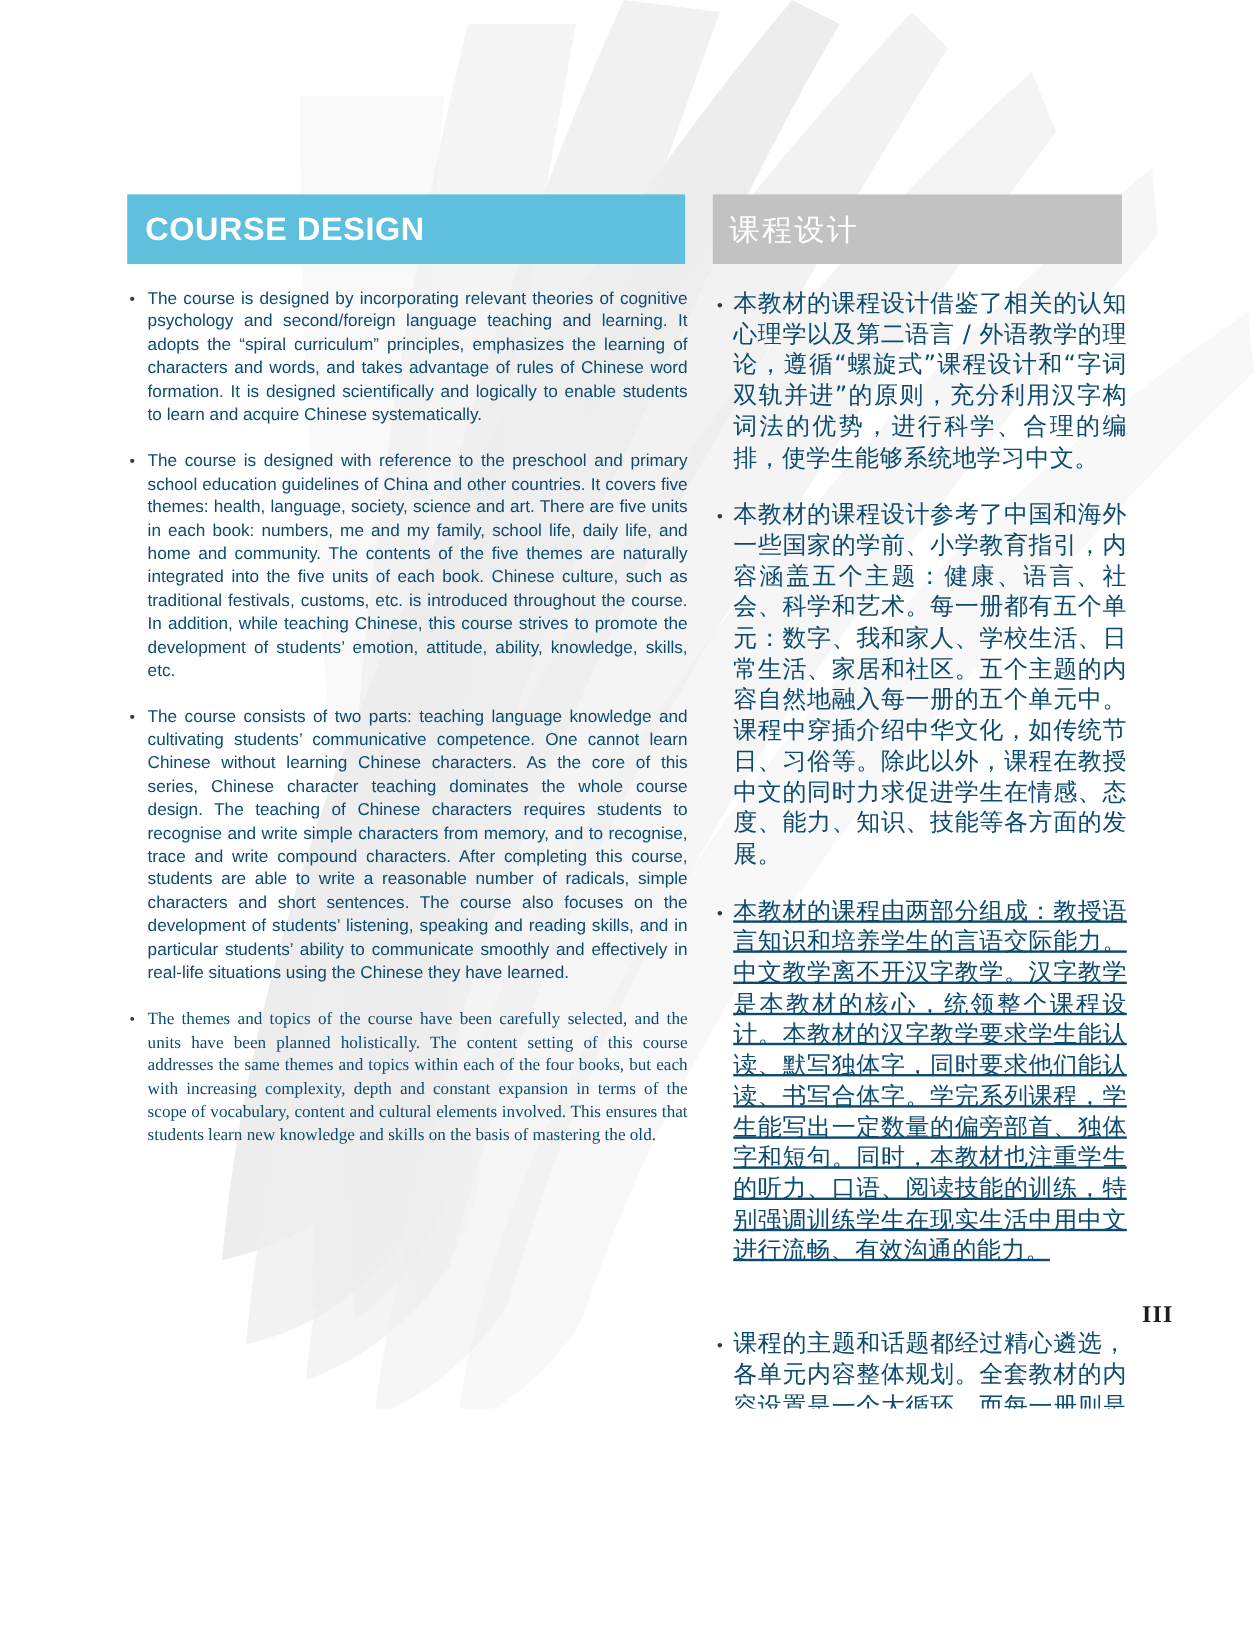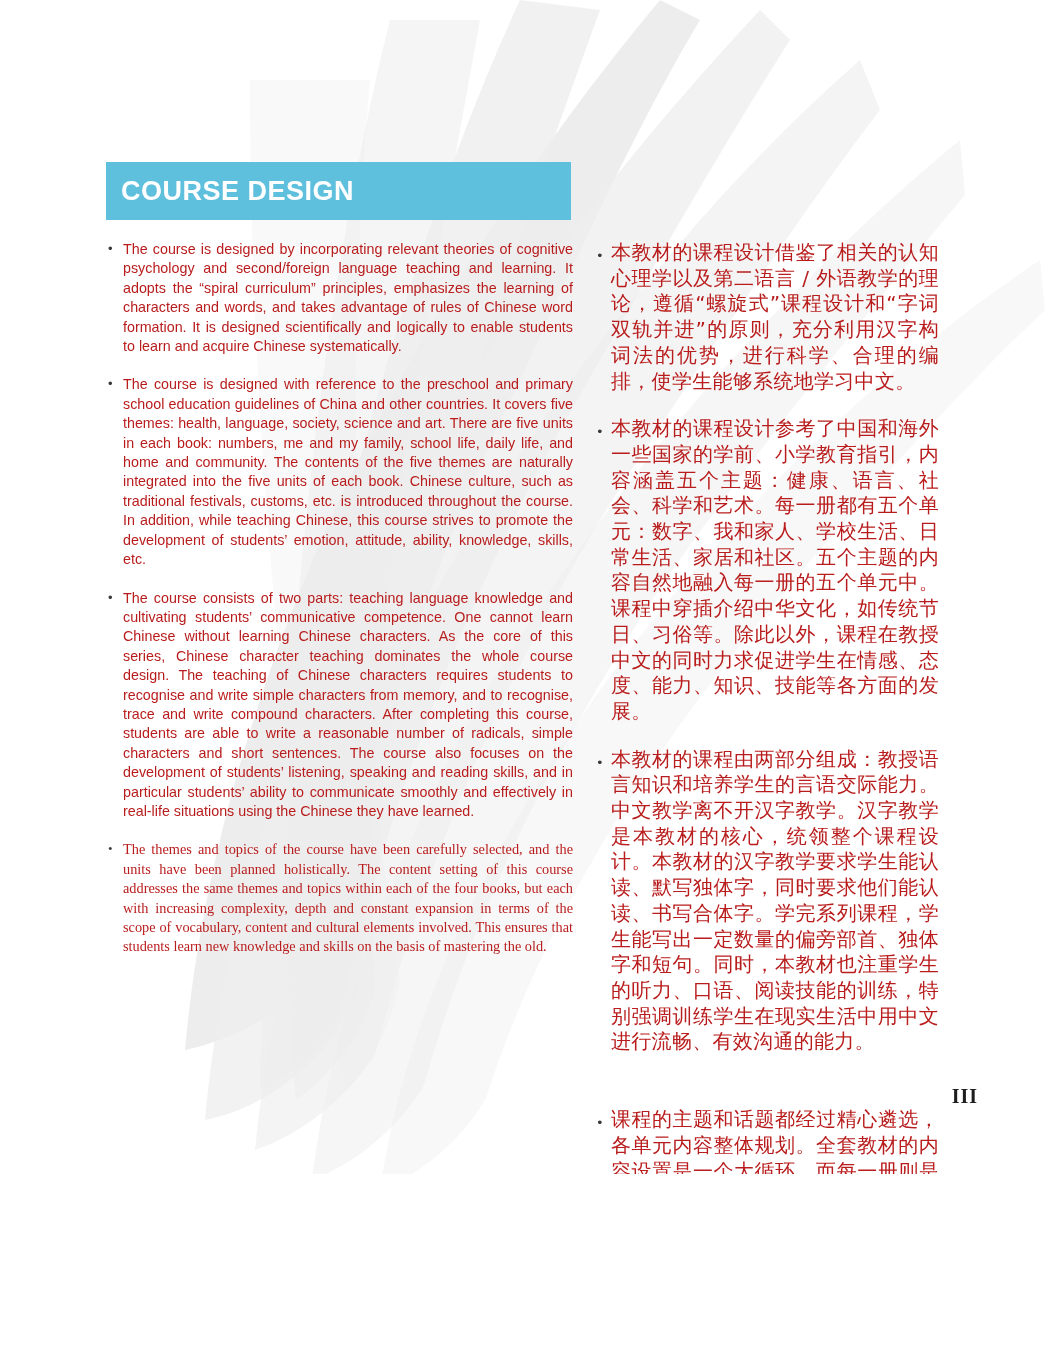--- a/index.html
+++ b/index.html
@@ -86,21 +86,21 @@
   }
 
   ul.bullets {
     list-style: none;
     margin: 0;
     padding: 0;
   }
   ul.bullets li {
     position: relative;
     padding-left: 17px;
-    color: #b91c1c;
+    color: #0c4a6e;
   }
   ul.bullets li::before {
     content: "\2022";
     position: absolute;
     left: 2px;
     top: -1px;
     font-size: 13px;
     color: #3a3a3a;
   }
 
@@ -120,21 +120,21 @@
     margin-bottom: 22px;
     letter-spacing: 0.3px;
     font-family: "DejaVu Sans", sans-serif;
   }
   .col-zh ul.bullets li::before {
     top: 3px;
   }
   .col-zh ul.bullets li:last-child { margin-bottom: 0; }
 
   
-  .col-zh ul.bullets li.gap-large { margin-bottom: 52px; }
+  .col-zh ul.bullets li.gap-large { margin-bottom: 52px; text-decoration: underline; }
   .col-en ul.bullets li.gap-small { margin-bottom: 17px; font-family: Liberation Serif, serif; }
 
   
   .page-number {
     position: absolute;
     right: 72px;
     bottom: 66px;
     font-size: 20px;
     font-weight: bold;
     color: #1d1d1d;
@@ -158,20 +158,23 @@
       <path d="M390 20 C 350 180, 318 380, 300 580 C 284 770, 282 950, 296 1100 C 330 1076, 358 1040, 374 995 C 368 800, 382 600, 414 400 C 436 260, 462 120, 480 20 Z" opacity="0.55"></path>
       <path d="M1040 260 C 860 380, 670 570, 540 780 C 455 920, 400 1050, 380 1190 C 424 1172, 462 1140, 486 1098 C 540 930, 640 765, 765 615 C 860 500, 960 390, 1045 310 Z" opacity="0.4"></path>
       <path d="M250 80 C 250 240, 258 430, 276 620 C 294 800, 318 960, 346 1090 C 372 1062, 392 1024, 400 980 C 372 800, 356 610, 356 420 C 356 290, 362 170, 370 80 Z" opacity="0.35"></path>
     </g>
   </svg>
 
   <div class="header-row">
     <div class="hdr-block hdr-en">
       <span class="hdr-en-text">COURSE DESIGN</span>
     </div>
+    <div class="hdr-block hdr-zh">
+      <span class="hdr-zh-text">课程设计</span>
+    </div>
   </div>
 
   <div class="col col-en">
     <ul class="bullets">
       <li>The course is designed by incorporating relevant theories of cognitive psychology and second/foreign language teaching and learning. It adopts the “spiral curriculum” principles, emphasizes the learning of characters and words, and takes advantage of rules of Chinese word formation. It is designed scientifically and logically to enable students to learn and acquire Chinese systematically.</li>
       <li>The course is designed with reference to the preschool and primary school education guidelines of China and other countries. It covers five themes: health, language, society, science and art. There are five units in each book: numbers, me and my family, school life, daily life, and home and community. The contents of the five themes are naturally integrated into the five units of each book. Chinese culture, such as traditional festivals, customs, etc. is introduced throughout the course. In addition, while teaching Chinese, this course strives to promote the development of students’ emotion, attitude, ability, knowledge, skills, etc.</li>
       <li>The course consists of two parts: teaching language knowledge and cultivating students’ communicative competence. One cannot learn Chinese without learning Chinese characters. As the core of this series, Chinese character teaching dominates the whole course design. The teaching of Chinese characters requires students to recognise and write simple characters from memory, and to recognise, trace and write compound characters. After completing this course, students are able to write a reasonable number of radicals, simple characters and short sentences. The course also focuses on the development of students’ listening, speaking and reading skills, and in particular students’ ability to communicate smoothly and effectively in real-life situations using the Chinese they have learned.</li>
       <li class="gap-small">The themes and topics of the course have been carefully selected, and the units have been planned holistically. The content setting of this course addresses the same themes and topics within each of the four books, but each with increasing complexity, depth and constant expansion in terms of the scope of vocabulary, content and cultural elements involved. This ensures that students learn new knowledge and skills on the basis of mastering the old.</li>
     </ul>
   </div>

